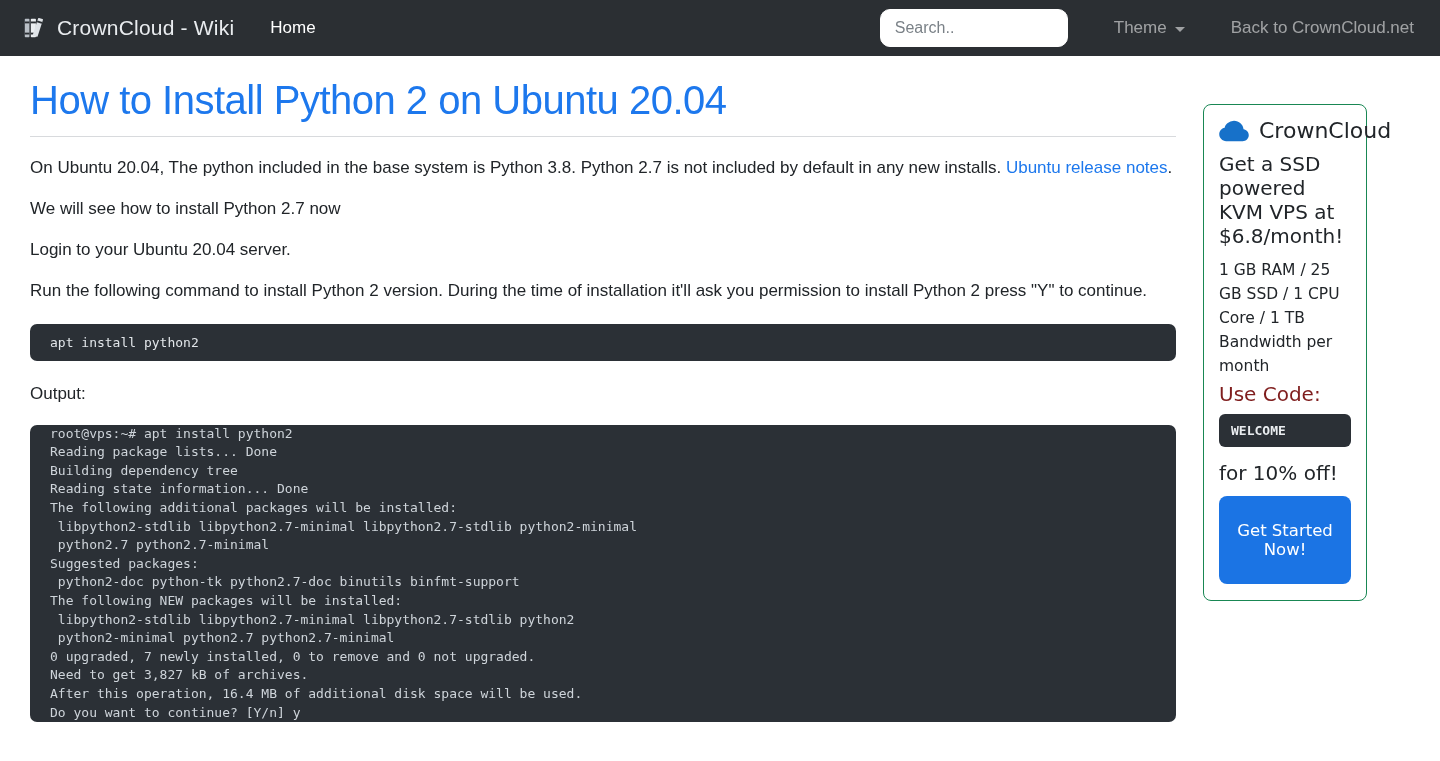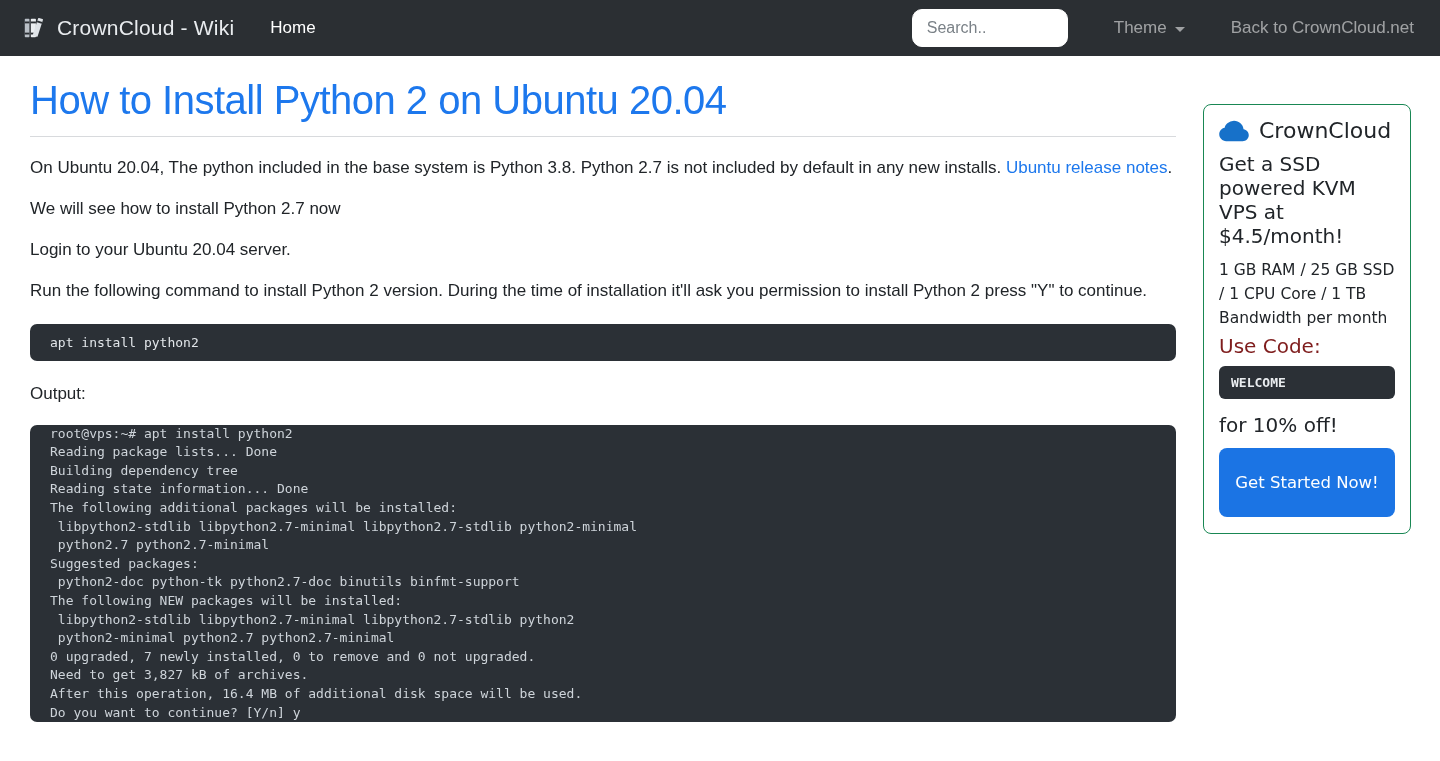--- a/index.html
+++ b/index.html
@@ -21,42 +21,42 @@
     color: #e9ecef; font-size: 21px; text-decoration: none;
     letter-spacing: 0.2px; cursor: pointer;
   }
   .brand-icon { display: flex; align-items: center; }
   .nav-home {
     color: #ffffff; font-size: 17px; margin-left: 36px;
     text-decoration: none; cursor: pointer;
   }
   .nav-right { margin-left: auto; display: flex; align-items: center; }
   .search {
-    width: 156px; height: 38px; border-radius: 10px;
+    width: 188px; height: 38px; border-radius: 10px;
     border: 1px solid #ffffff; background: #ffffff;
     padding: 0 14px; font-size: 16px; outline: none;
     font-family: "Liberation Sans", sans-serif; color: #212529;
   }
   .search::placeholder { color: #7a8187; }
   .nav-dim {
     color: rgba(255,255,255,0.55); font-size: 17px;
     text-decoration: none; cursor: pointer;
   }
   .theme { margin-left: 46px; display: flex; align-items: center; gap: 8px; }
   .caret {
     width: 0; height: 0; margin-top: 2px;
     border-left: 5px solid transparent; border-right: 5px solid transparent;
     border-top: 5px solid rgba(255,255,255,0.55);
   }
   .back { margin-left: 46px; }
 
   
   .page { display: flex; padding: 0 30px; align-items: flex-start; }
   main { width: 1146px; flex: none; }
-  aside { width: 208px; flex: none; margin-left: 27px; }
+  aside { width: 164px; flex: none; margin-left: 27px; }
 
   
   h1 {
     font-size: 40px; font-weight: 400; color: #1d78ed;
     margin: 21px 0 13px; letter-spacing: -0.5px; line-height: 1.15;
   }
   hr { border: 0; border-top: 1px solid #d8dadd; margin: 0 0 19px; }
   p { font-size: 17px; line-height: 1.42; margin: 0 0 17px; }
   .inline-link { color: #1d78ed; text-decoration: none; cursor: pointer; }
   .cmd, .out {
@@ -160,21 +160,21 @@
   <aside>
     <div class="card">
       <div class="card-brand">
         <span class="cloud">
           <svg width="30" height="24" viewBox="0 1 16 13" aria-hidden="true">
             <path fill="#1771c9" d="M4.406 3.342A5.53 5.53 0 0 1 8 2c2.69 0 4.923 2 5.166 4.579C14.758 6.804 16 8.137 16 9.773 16 11.569 14.502 13 12.687 13H3.781C1.708 13 0 11.366 0 9.318c0-1.763 1.266-3.223 2.942-3.593.143-.863.698-1.723 1.464-2.383z"></path>
           </svg>
         </span>
         <span>CrownCloud</span>
       </div>
-      <div class="offer">Get a SSD powered KVM VPS at $4.5/month!</div>
+      <div class="offer">Get a SSD powered KVM VPS at $6.8/month!</div>
       <div class="specs">1 GB RAM / 25 GB SSD / 1 CPU Core / 1 TB Bandwidth per month</div>
       <div class="usecode">Use Code:</div>
       <pre class="codebox">WELCOME</pre>
       <div class="discount">for 10% off!</div>
       <button class="cta">Get Started Now!</button>
     </div>
   </aside>
 </div>
 
 </body></html>

